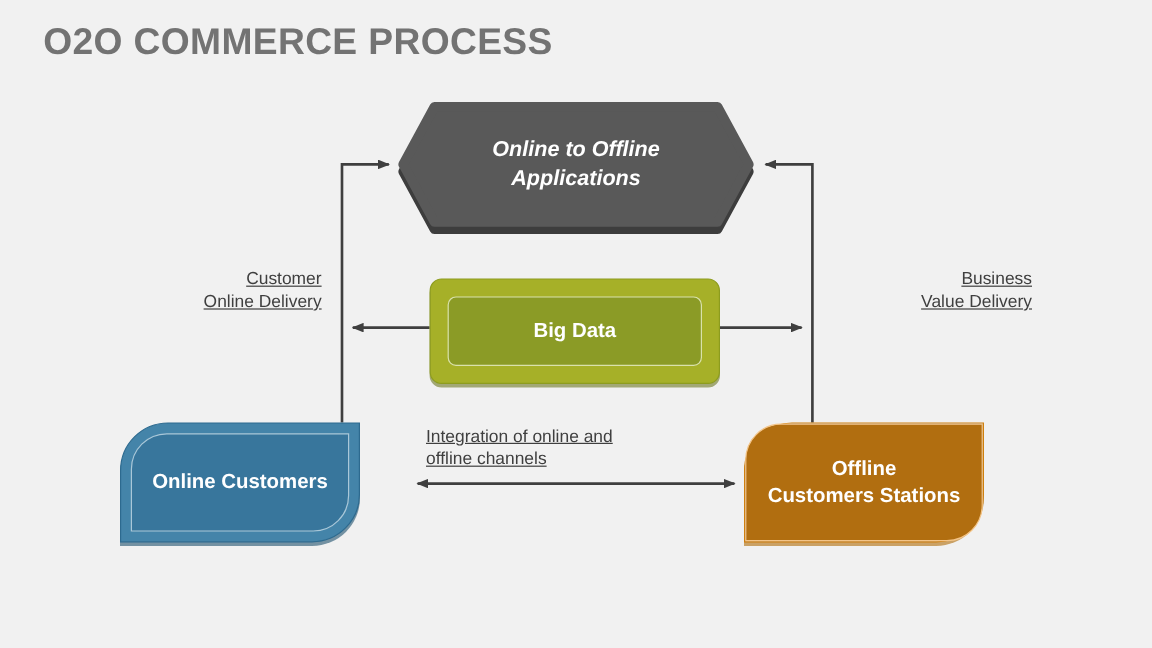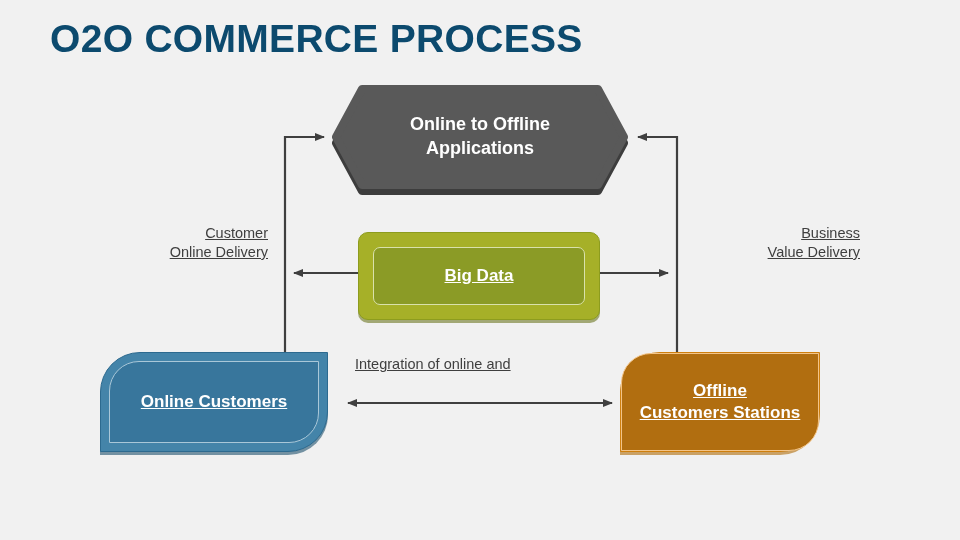--- a/index.html
+++ b/index.html
@@ -9,27 +9,27 @@
   }
   .slide {
     position: relative;
     width: 960px;
     height: 540px;
     background: #f1f1f1;
     overflow: hidden;
   }
   .slide-title {
     position: absolute;
-    left: 50px;
+    left: 36px;
     top: 17px;
     margin: 0;
-    font-size: 39px;
+    font-size: 31px;
     font-weight: 700;
     letter-spacing: 0.3px;
-    color: #0c4a6e;
+    color: #737373;
   }
   svg.connectors {
     position: absolute;
     left: 0;
     top: 0;
     width: 960px;
     height: 540px;
     pointer-events: none;
   }
   svg.hex-svg {
@@ -42,56 +42,56 @@
   .hex-label {
     position: absolute;
     left: 360px;
     top: 112px;
     width: 240px;
     text-align: center;
     color: #ffffff;
     font-weight: 700;
     font-size: 18px;
     line-height: 24px;
+    font-style: italic;
   }
   .node-outer {
     position: absolute;
     box-sizing: border-box;
     display: flex;
   }
   .node-inner {
     box-sizing: border-box;
     flex: 1;
     display: flex;
     align-items: center;
     justify-content: center;
     text-align: center;
     color: #ffffff;
     font-weight: 700;
     font-size: 17px;
     line-height: 22px;
-    text-decoration: underline;
   }
   
   .bigdata-outer {
     left: 358px; top: 232px; width: 242px; height: 88px;
     background: #a6b028;
     border: 1px solid #8d9c1e;
     border-radius: 10px;
     box-shadow: 0 3px 0 rgba(96,108,14,0.55);
     padding: 14px;
   }
   .bigdata-inner {
     background: #8b9b26;
     border: 1px solid #d9e1ab;
     border-radius: 7px;
   }
   
   .customers-outer {
-    left: 100px; top: 352px; width: 228px; height: 100px;
+    left: 100px; top: 352px; width: 200px; height: 100px;
     background: #4484a9;
     border: 1px solid #2d6a8f;
     border-radius: 40px 0 40px 0;
     box-shadow: 0 3px 0 rgba(32,82,110,0.6);
     padding: 8px;
   }
   .customers-inner {
     background: #38769c;
     border: 1px solid #a9c7d8;
     border-radius: 30px 0 30px 0;
@@ -169,15 +169,16 @@
   <div class="edge-label label-customer">
     <div>Customer</div>
     <div>Online Delivery</div>
   </div>
   <div class="edge-label label-business">
     <div>Business</div>
     <div>Value Delivery</div>
   </div>
   <div class="edge-label label-integration">
     <div>Integration of online and</div>
+    <div>offline channels</div>
   </div>
 
 </div>
 
 </body></html>

